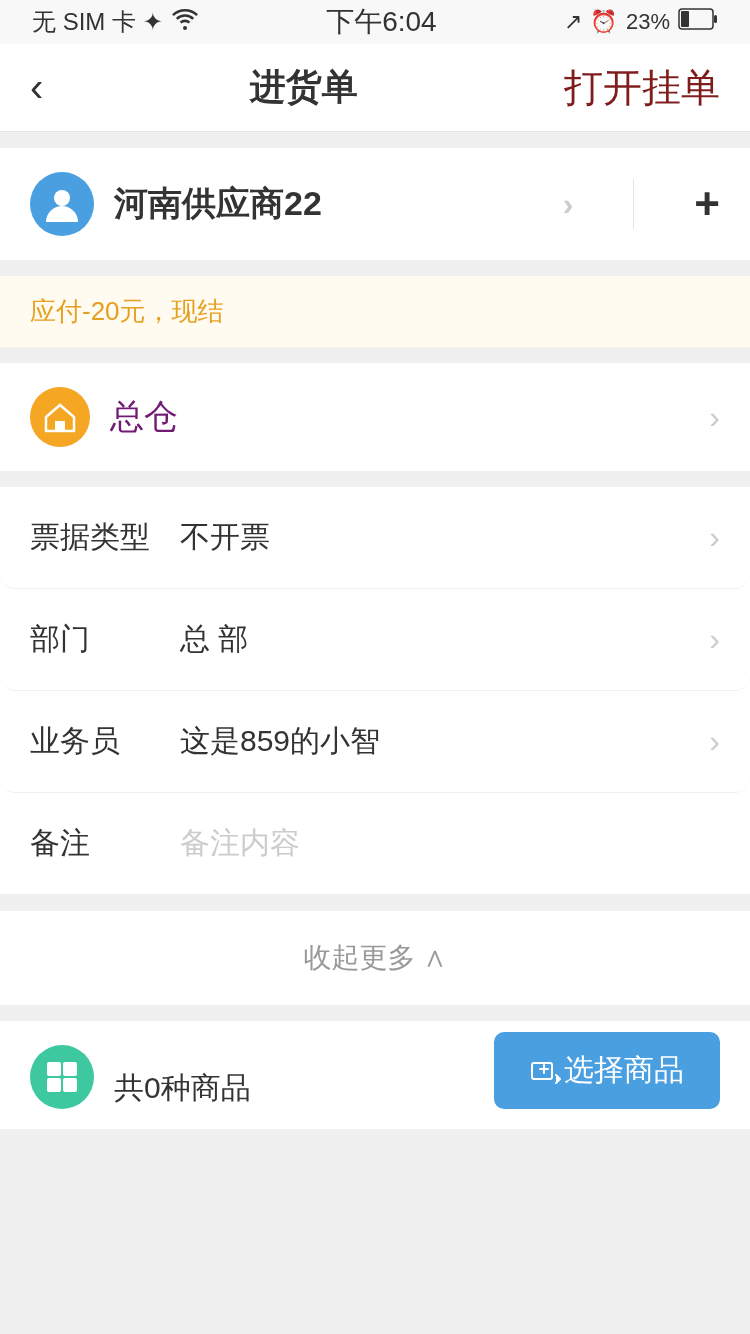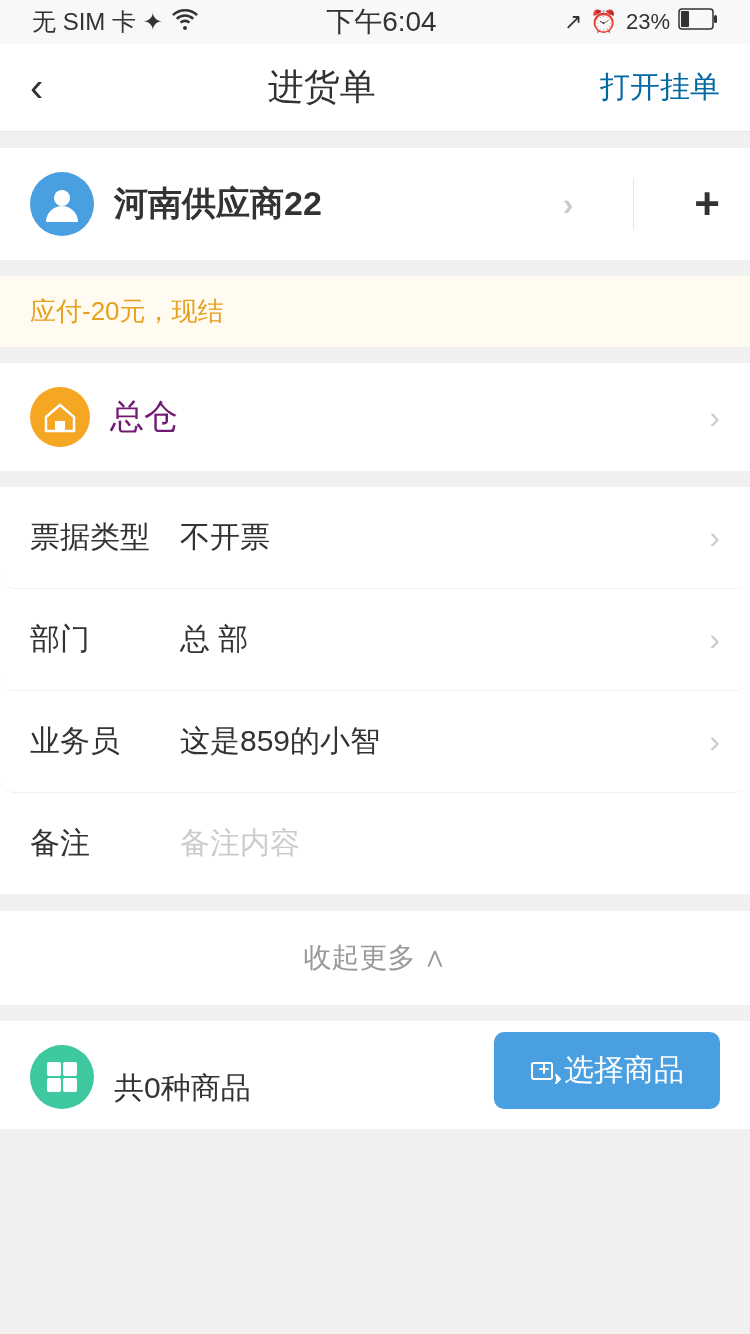--- a/index.html
+++ b/index.html
@@ -34,31 +34,31 @@
       height: 88px;
       background: #fff;
       display: flex;
       align-items: center;
       justify-content: space-between;
       padding: 0 30px;
       border-bottom: 1px solid #e5e5e5;
     }
     .nav-title {
       font-size: 36px;
-      font-weight: 400;
+      font-weight: 700;
       color: #333;
     }
     .nav-back {
       font-size: 40px;
       color: #333;
       cursor: pointer;
     }
     .nav-action {
-      font-size: 30px;
-      color: #0369a1;
+      font-size: 39px;
+      color: #7f1d1d;
       cursor: pointer;
     }
 
     
     .content {
       background: #f0f0f0;
     }
 
     .section {
       background: #fff;

